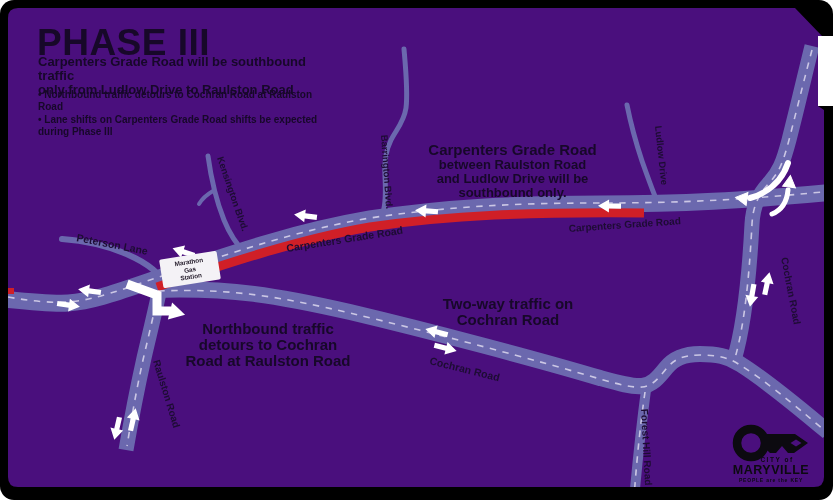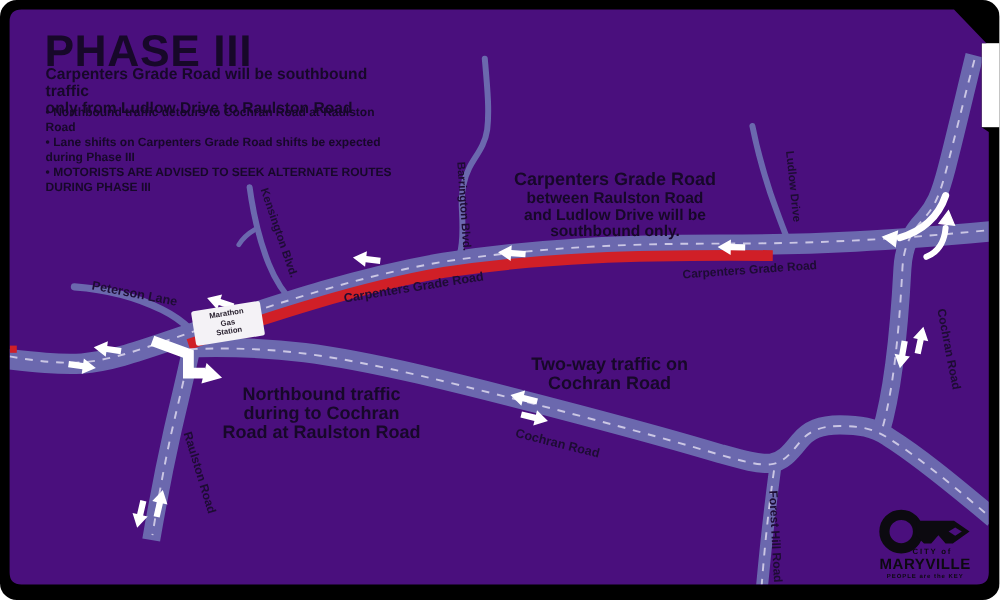--- a/index.html
+++ b/index.html
@@ -122,32 +122,30 @@
   </g>
 </svg>
 
   <div class="ovl title">PHASE III</div>
   <div class="ovl subtitle pre">Carpenters Grade Road will be southbound traffic
 only from Ludlow Drive to Raulston Road</div>
   <div class="ovl bullets">
     <div class="pre">• Northbound traffic detours to Cochran Road at Raulston Road</div>
     <div class="pre">• Lane shifts on Carpenters Grade Road shifts be expected
 during Phase III</div>
-    <div class="pre">• MOTORISTS ARE ADVISED TO SEEK ALTERNATE ROUTES
-DURING PHASE III</div>
   </div>
 
   <div class="ovl annot annot-carp">
     <div class="h">Carpenters Grade Road</div>
     <div class="b pre">between Raulston Road
 and Ludlow Drive will be
 southbound only.</div>
   </div>
   <div class="ovl annot annot-two pre">Two-way traffic on
 Cochran Road</div>
   <div class="ovl annot annot-nb pre">Northbound traffic
-during to Cochran
+detours to Cochran
 Road at Raulston Road</div>
 
   <div class="ovl gas pre">Marathon
 Gas
 Station</div>
 </div>
 
 </body></html>

